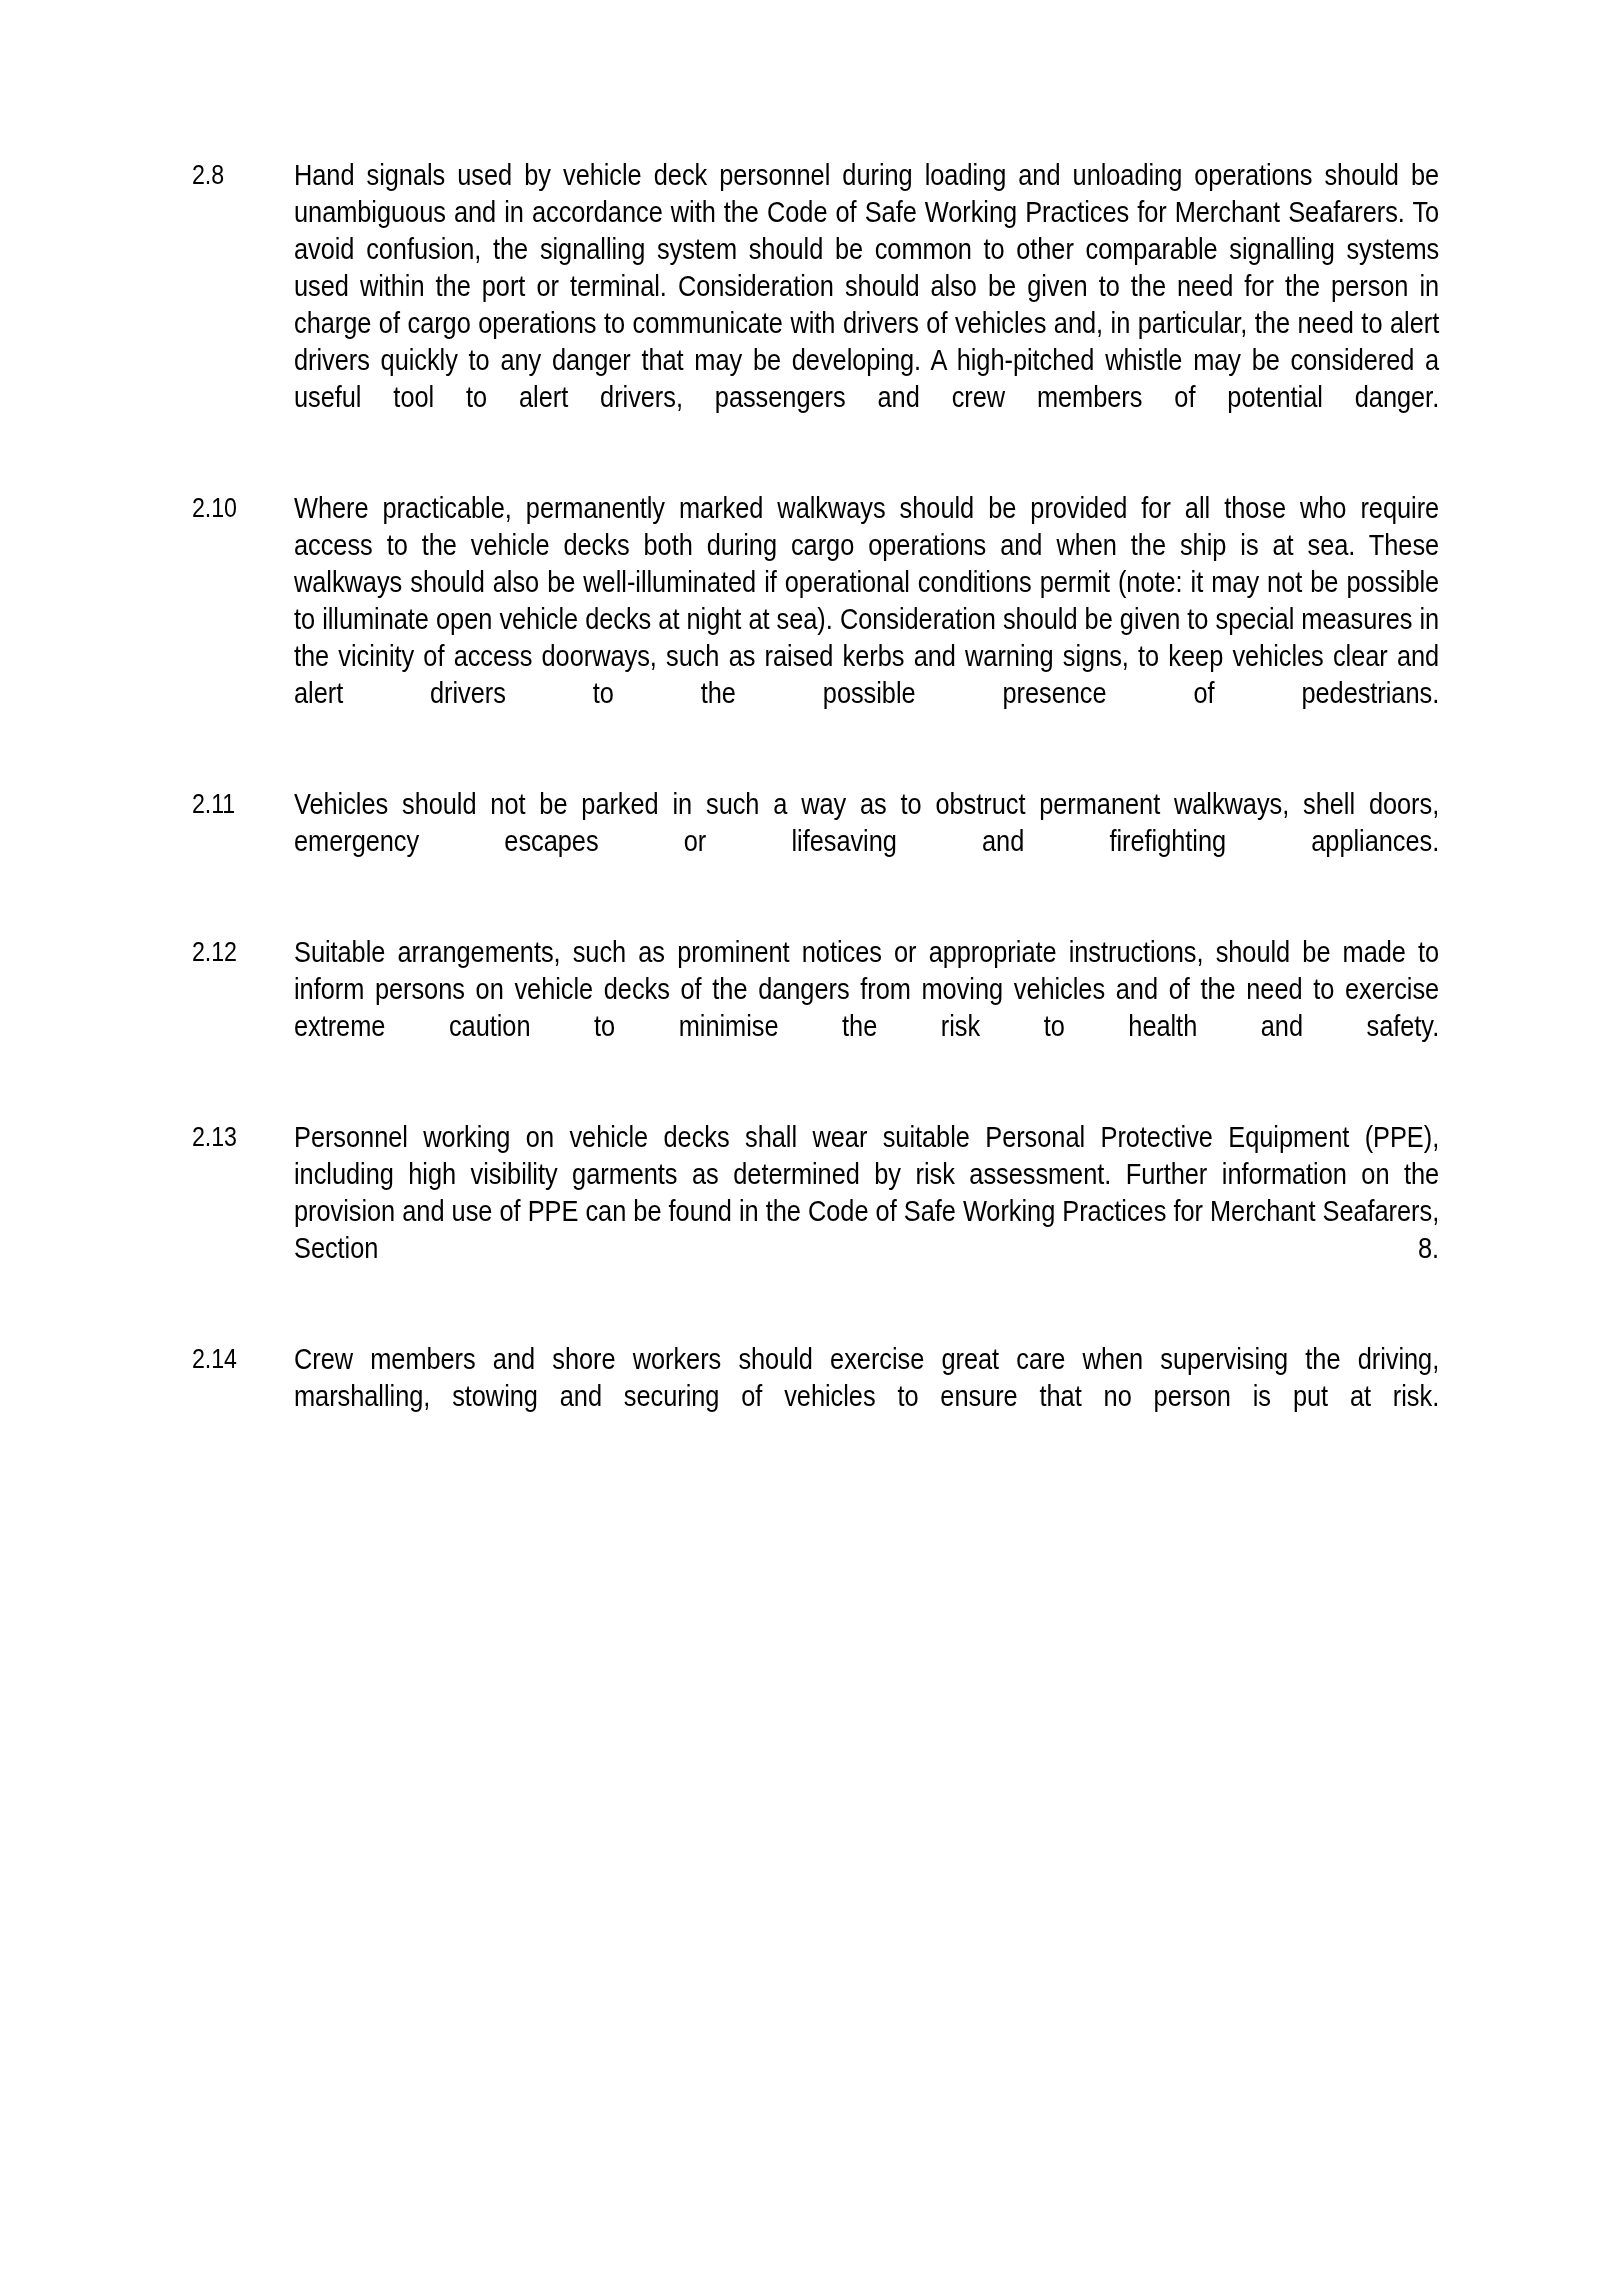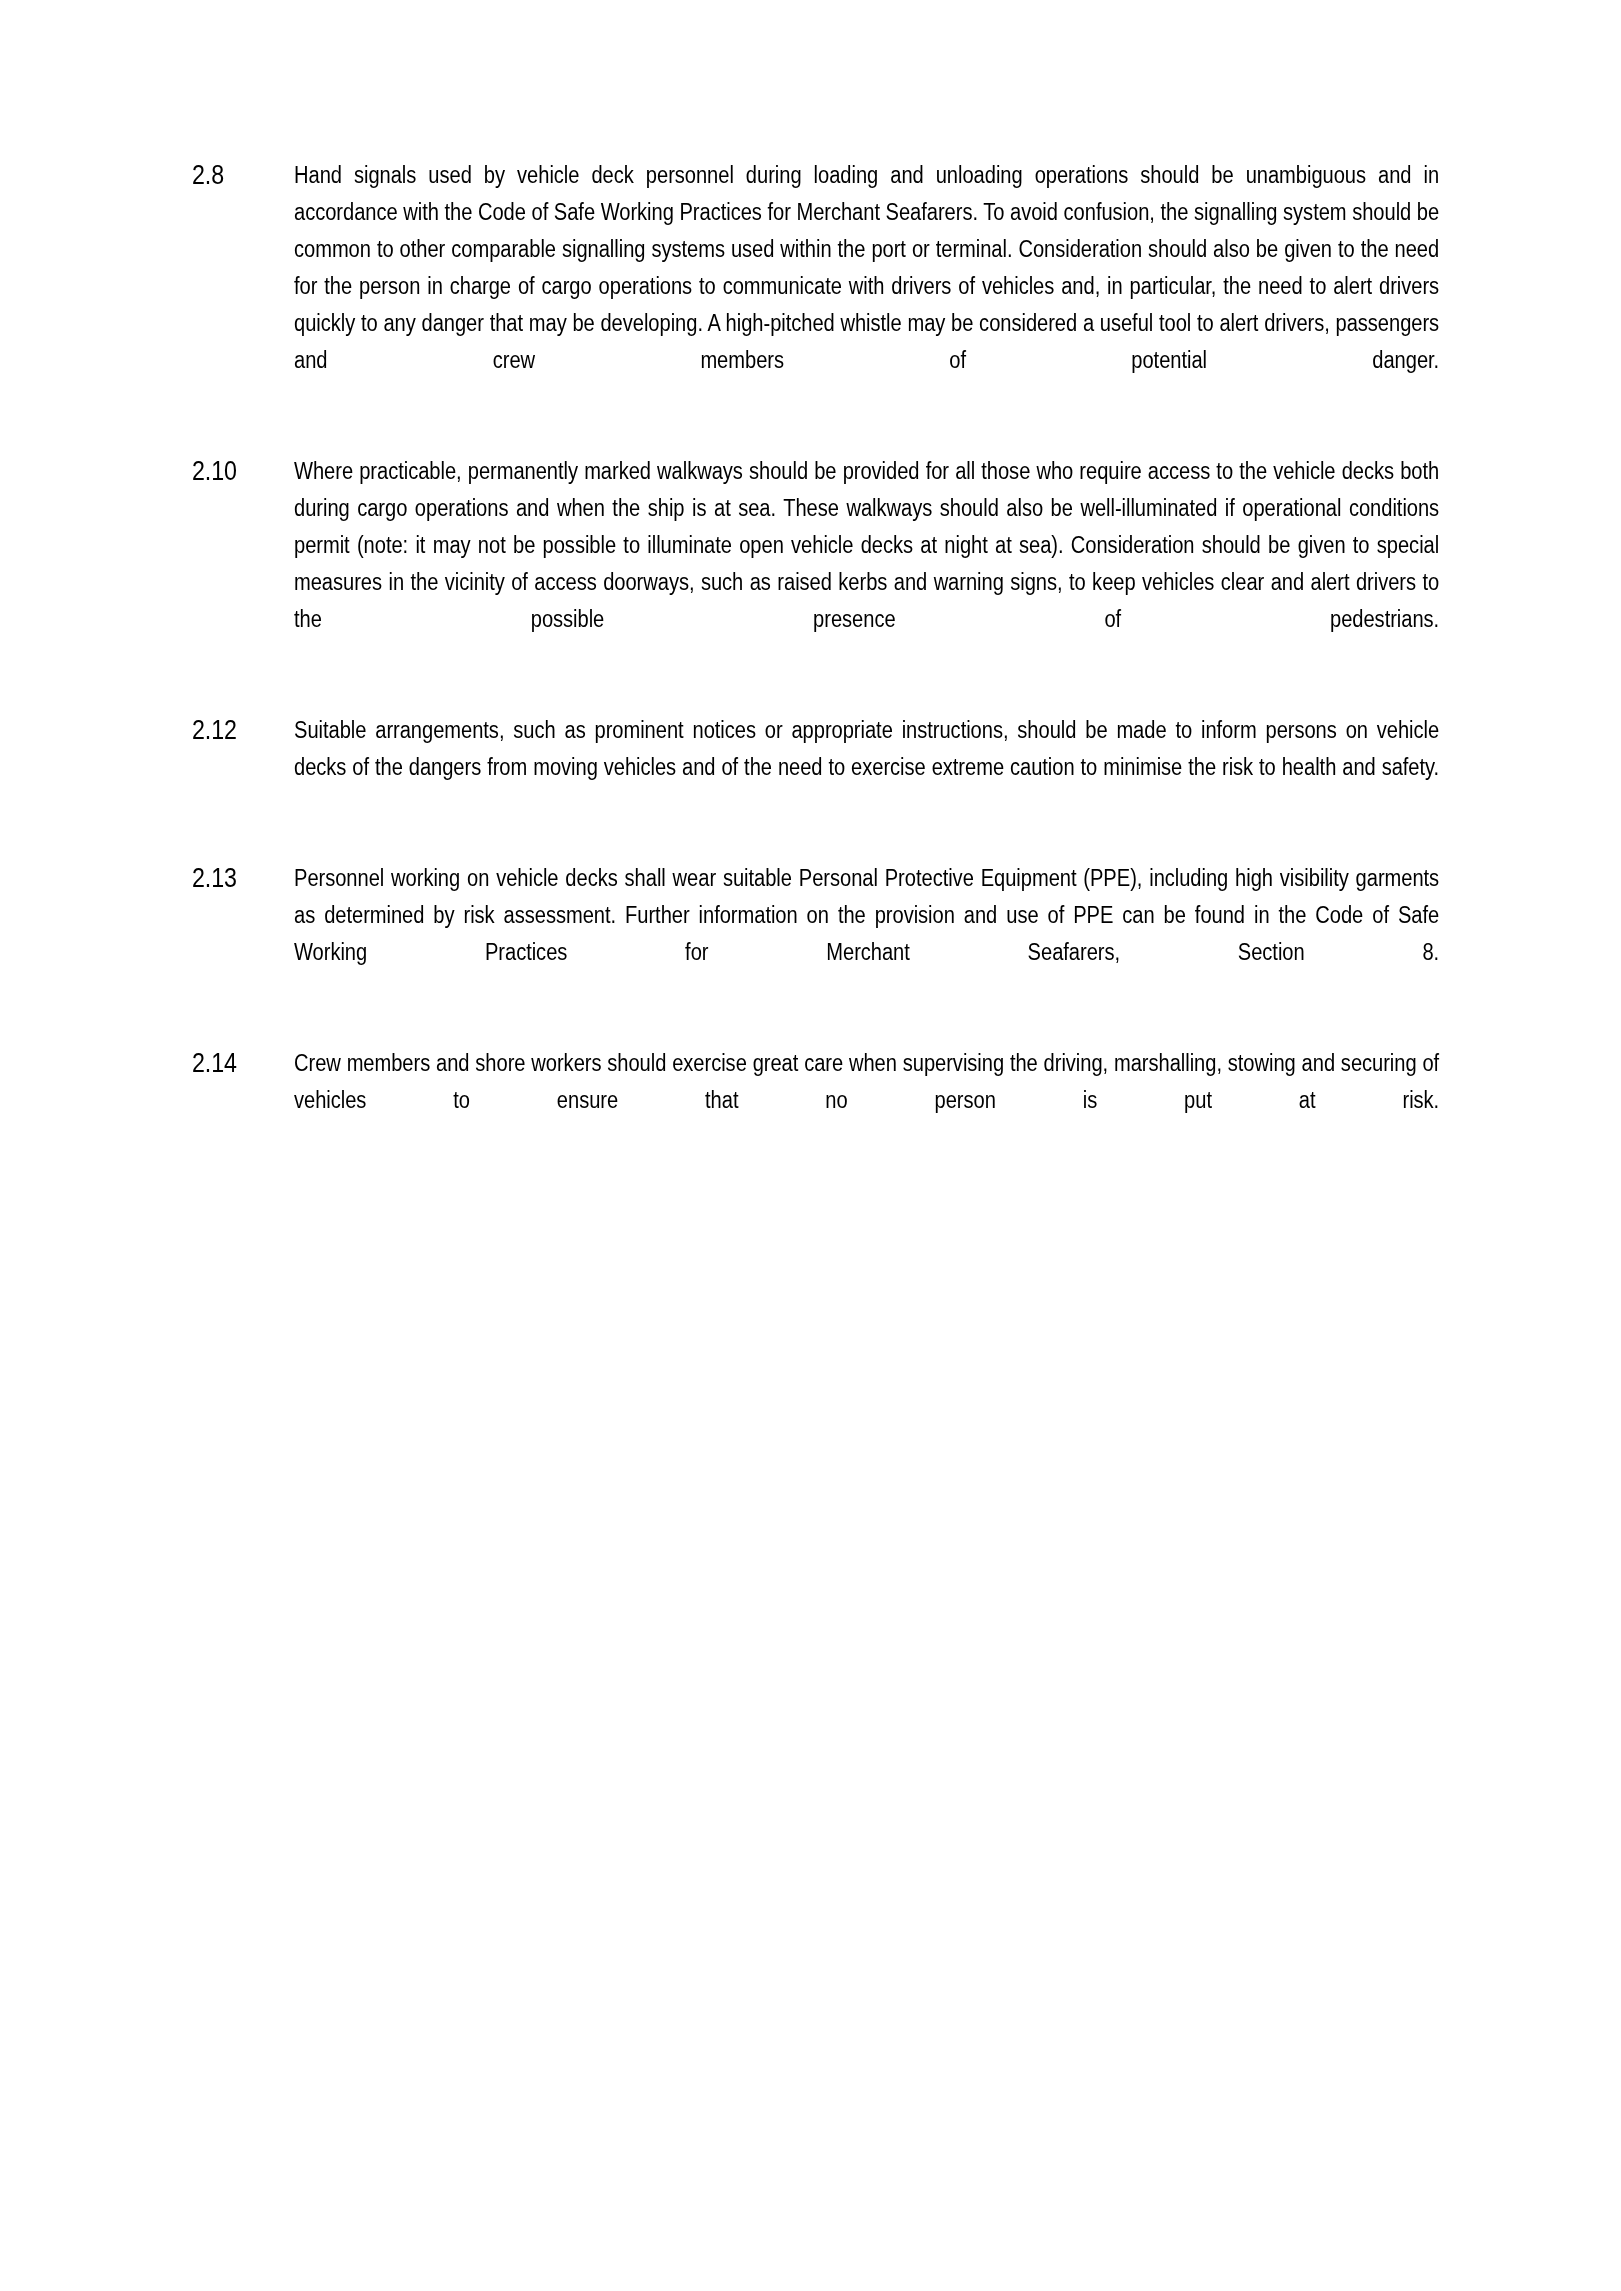--- a/index.html
+++ b/index.html
@@ -36,21 +36,21 @@
     line-height: 37px;
     color: #000000;
     letter-spacing: -0.1px;
     font-stretch: condensed;
     transform: scaleX(0.86);
     transform-origin: left top;
     white-space: nowrap;
   }
   .clause-body {
     flex: 1 1 auto;
-    font-size: 23px;
+    font-size: 29px;
     line-height: 37px;
     color: #000000;
     text-align: justify;
     text-justify: inter-word;
     letter-spacing: -0.05px;
     word-spacing: 0px;
     hyphens: none;
   }
   .clause-body > span {
     display: block;
@@ -117,20 +117,26 @@
     </div>
 
 
     <div class="clause">
       <div class="clause-number">2.10</div>
       <div class="clause-body">
           <span>Where practicable, permanently marked walkways should be provided for all those who require access to the vehicle decks both during cargo operations and when the ship is at sea. These walkways should also be well-illuminated if operational conditions permit (note: it may not be possible to illuminate open vehicle decks at night at sea). Consideration should be given to special measures in the vicinity of access doorways, such as raised kerbs and warning signs, to keep vehicles clear and alert drivers to the possible presence of pedestrians.</span>
         </div>
     </div>
 
+    <div class="clause">
+      <div class="clause-number">2.11</div>
+      <div class="clause-body">
+          <span>Vehicles should not be parked in such a way as to obstruct permanent walkways, shell doors, emergency escapes or lifesaving and firefighting appliances.</span>
+        </div>
+    </div>
 
     <div class="clause">
       <div class="clause-number">2.12</div>
       <div class="clause-body">
           <span>Suitable arrangements, such as prominent notices or appropriate instructions, should be made to inform persons on vehicle decks of the dangers from moving vehicles and of the need to exercise extreme caution to minimise the risk to health and safety.</span>
         </div>
     </div>
 
     <div class="clause">
       <div class="clause-number">2.13</div>

